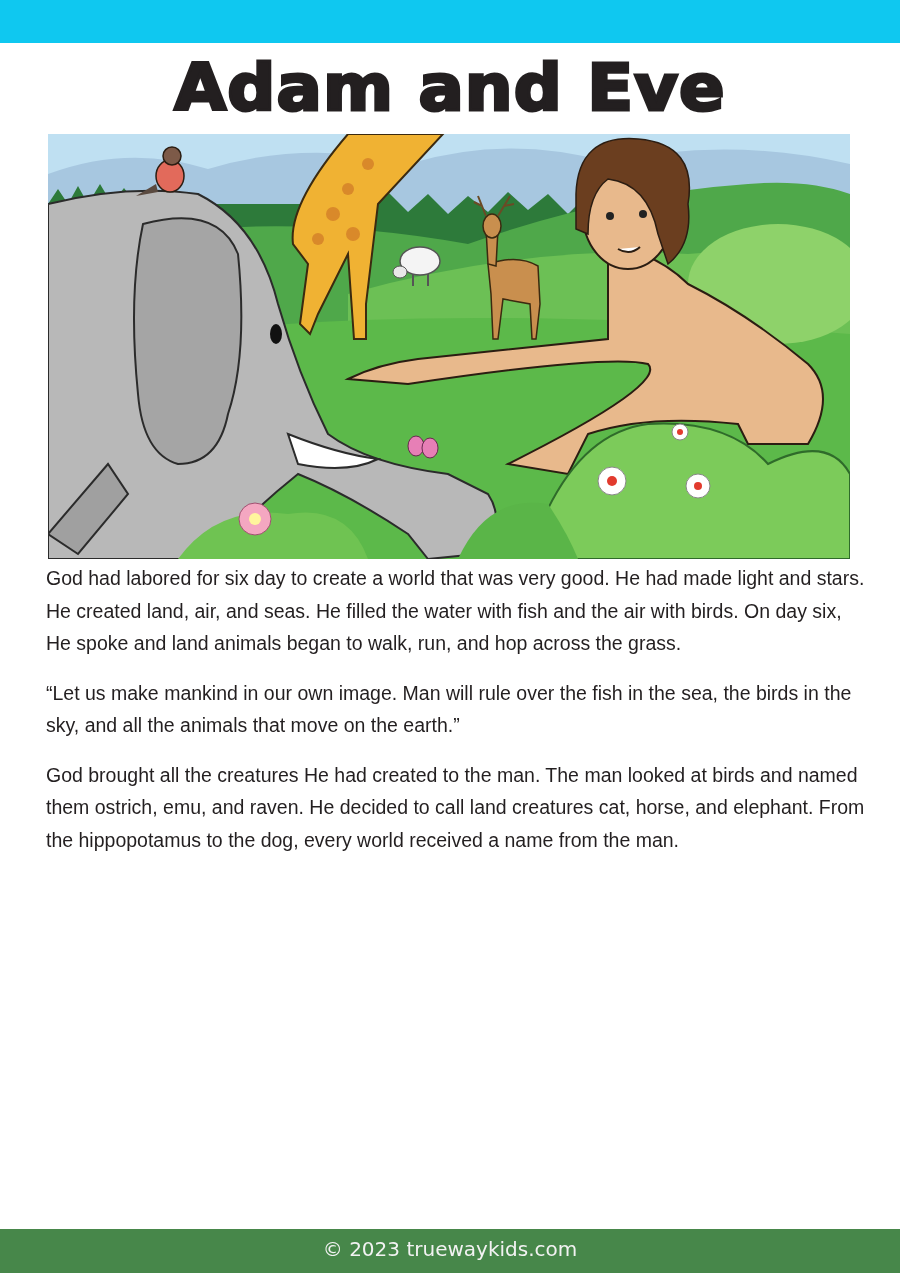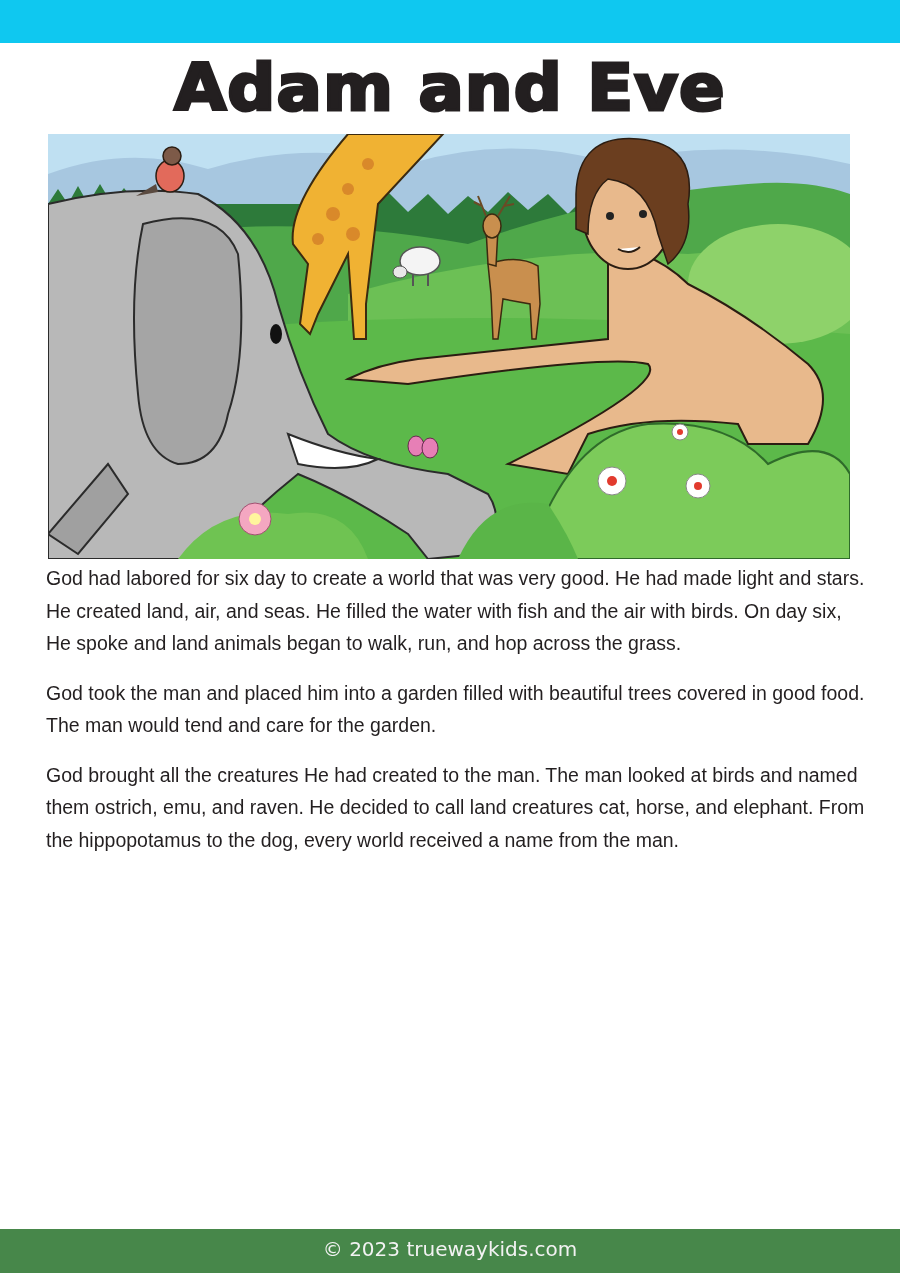--- a/index.html
+++ b/index.html
@@ -104,19 +104,19 @@
 
     <g>
       <ellipse cx="368" cy="312" rx="8" ry="10" fill="#e77fb6" stroke="#6a2850" stroke-width="1"></ellipse>
       <ellipse cx="382" cy="314" rx="8" ry="10" fill="#e77fb6" stroke="#6a2850" stroke-width="1"></ellipse>
     </g>
   </svg>
 </div>
 
 <div class="story">
   <p>God had labored for six day to create a world that was very good. He had made light and stars. He created land, air, and seas. He filled the water with fish and the air with birds. On day six, He spoke and land animals began to walk, run, and hop across the grass.</p>
-  <p>God took the man and placed him into a garden filled with beautiful trees covered in good food. The man would tend and care for the garden.</p>
+  <p>“Let us make mankind in our own image. Man will rule over the fish in the sea, the birds in the sky, and all the animals that move on the earth.”</p>
   <p>God brought all the creatures He had created to the man. The man looked at birds and named them ostrich, emu, and raven. He decided to call land creatures cat, horse, and elephant. From the hippopotamus to the dog, every world received a name from the man.</p>
 </div>
 
 <div class="footer">
   <span>© 2023 truewaykids.com</span>
 </div>
 
 </body></html>

